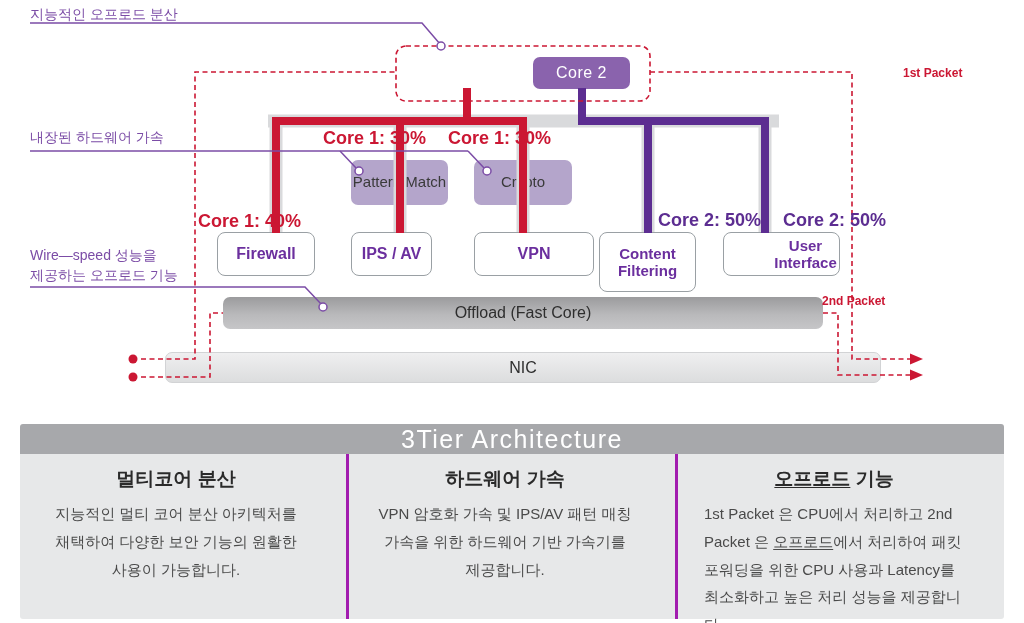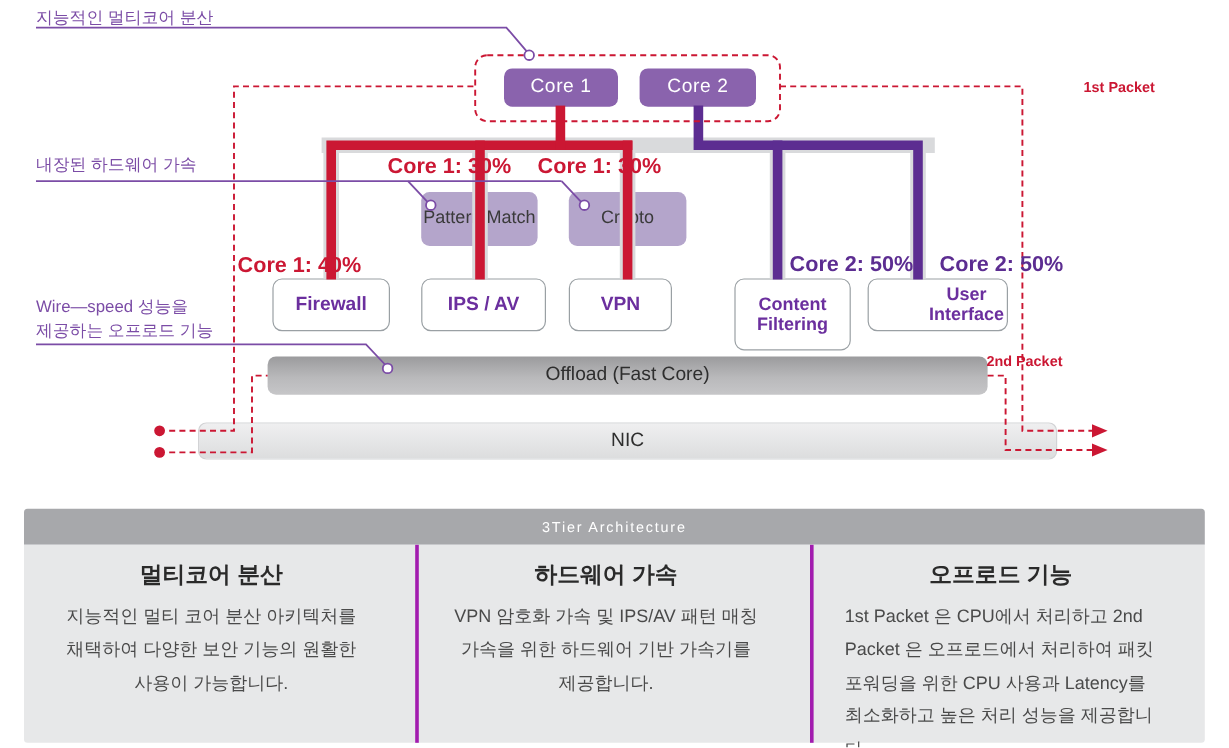--- a/index.html
+++ b/index.html
@@ -27,53 +27,52 @@
 
   .pct{position:absolute;z-index:3;font-size:18px;font-weight:bold;white-space:nowrap;}
   .pct.red{color:var(--red,#cb1733);}
   .pct.purple{color:var(--purple,#5c2d91);}
   .pkt{position:absolute;z-index:3;font-size:12px;font-weight:bold;color:var(--red,#cb1733);white-space:nowrap;}
 
   .note{position:absolute;z-index:3;color:var(--annotation,#7b4ca6);font-size:14px;line-height:20px;white-space:nowrap;}
 
   
   .tbl-header{position:absolute;left:20px;top:424px;width:984px;height:30px;z-index:1;
-    background:var(--tableHeader,#a7a8ab);color:#fff;font-size:12px;letter-spacing:1.5px;
+    background:var(--tableHeader,#a7a8ab);color:#fff;font-size:25px;letter-spacing:1.5px;
     display:flex;align-items:center;justify-content:center;border-radius:3px 3px 0 0;}
   .tbl-body{position:absolute;left:20px;top:454px;width:984px;height:165px;z-index:1;
     background:var(--tableBody,#e7e8e9);display:flex;border-radius:0 0 3px 3px;}
   .tier{flex:1;padding:12px 40px 0 26px;box-sizing:border-box;}
   .tier + .tier{border-left:3px solid #a21caf;}
   .tier-title{font-size:19px;font-weight:bold;color:#2a2a2a;text-align:center;margin-bottom:8px;}
   .tier-body{font-size:15px;color:var(--textBody,#4a4a4a);line-height:1.85;text-align:center;}
   .tier.left-align .tier-body{text-align:left;}
-  .u{text-underline-offset:2px;}
+  .u{text-decoration:underline;text-underline-offset:2px;}
 </style>
 </head>
 <body>
 
 <div id="stage">
 
-  <div class="note" style="left:30px;top:4px;">지능적인 멀티코어 분산</div>
+  <div class="note" style="left:30px;top:4px;">지능적인 오프로드 분산</div>
   <div class="note" style="left:30px;top:127px;">내장된 하드웨어 가속</div>
   <div class="note" style="left:30px;top:245px;">
     <div>Wire—speed 성능을</div>
     <div>제공하는 오프로드 기능</div>
   </div>
 
-  <div class="corebox" style="left:420px;top:57px;width:95px;height:32px;">Core 1</div>
   <div class="corebox" style="left:533px;top:57px;width:97px;height:32px;">Core 2</div>
 
   <div class="accelbox" style="left:351px;top:160px;width:97px;height:45px;">Pattern Match</div>
   <div class="accelbox" style="left:474px;top:160px;width:98px;height:45px;">Crypto</div>
 
-  <div class="fnbox" style="left:227px;top:232px;width:98px;height:44px;">Firewall</div>
-  <div class="fnbox" style="left:351px;top:232px;width:104px;height:44px;">IPS / AV</div>
-  <div class="fnbox" style="left:474px;top:232px;width:86px;height:44px;">VPN</div>
-  <div class="fnbox small" style="left:612px;top:232px;width:97px;height:60px;">Content Filtering</div>
+  <div class="fnbox" style="left:217px;top:232px;width:98px;height:44px;">Firewall</div>
+  <div class="fnbox" style="left:351px;top:232px;width:81px;height:44px;">IPS / AV</div>
+  <div class="fnbox" style="left:474px;top:232px;width:120px;height:44px;">VPN</div>
+  <div class="fnbox small" style="left:599px;top:232px;width:97px;height:60px;">Content Filtering</div>
   <div class="fnbox small" style="left:723px;top:232px;width:117px;height:44px;padding-left:48px;">User Interface</div>
 
   <div class="bar dark" style="left:223px;top:297px;width:600px;height:32px;">Offload (Fast Core)</div>
   <div class="bar light" style="left:165px;top:352px;width:716px;height:31px;">NIC</div>
 
   <svg id="connectors" width="1024" height="420" viewBox="0 0 1024 420">
 
     <g style="stroke:var(--track,#d9dadc);" stroke-width="13" fill="none">
       <path d="M268 121 H779"></path>
       <path d="M276 115 V232"></path>

